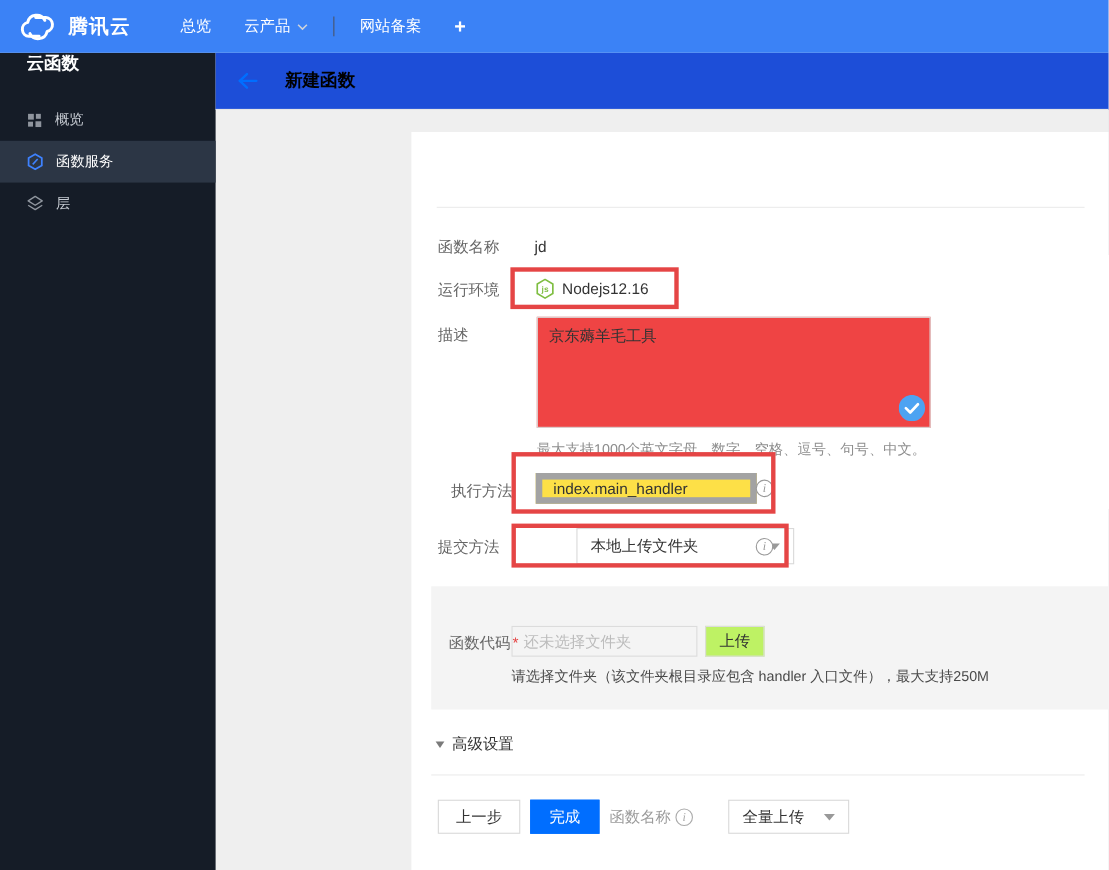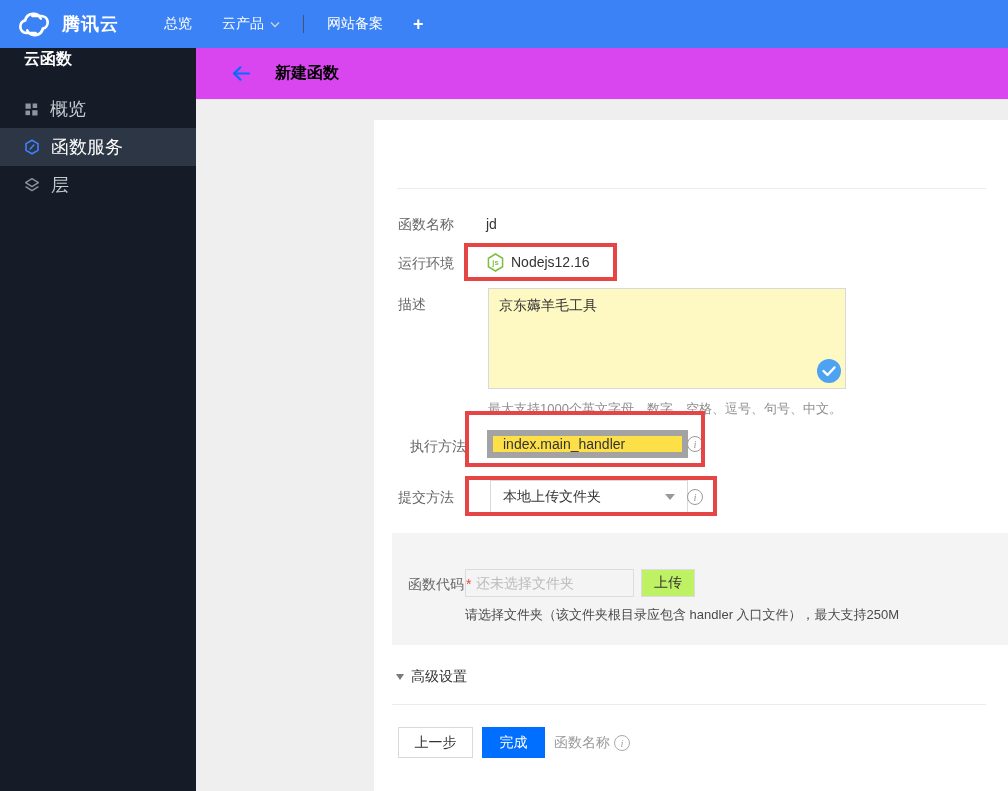--- a/index.html
+++ b/index.html
@@ -12,25 +12,25 @@
   .logo { display:flex; align-items:center; gap:9px; margin-left:15px; cursor:pointer; }
   .logo-text { font-size:18px; font-weight:bold; letter-spacing:1px; }
   .topnav { display:flex; align-items:center; margin-left:30px; font-size:14px; height:100%; }
   .topnav-item { padding:0 15px; height:100%; display:flex; align-items:center; gap:6px; cursor:pointer; }
   .topnav-divider { width:1px; height:18px; background:#49536b; margin:0 8px; }
   .plus { font-size:18px; font-weight:bold; }
 
   
   .sidebar { position:absolute; top:48px; left:0; bottom:0; width:196px; background:#151c27; }
   .sidebar-title { color:#fff; font-size:16px; font-weight:bold; padding:0 0 20px 24px; line-height:22px; }
-  .side-item { height:38px; display:flex; align-items:center; padding-left:24px; gap:11px; font-size:18px; color:#c5cad1; cursor:pointer; }
+  .side-item { height:38px; display:flex; align-items:center; padding-left:24px; gap:11px; font-size:13px; color:#c5cad1; cursor:pointer; }
   .side-item.active { background:#2c3645; color:#fff; }
 
   
-  .main-header { position:absolute; left:196px; top:48px; right:0; height:52px; background:#d946ef; border-bottom:1px solid #e6e6e6; display:flex; align-items:center; z-index:2;padding-left:16px; }
+  .main-header { position:absolute; left:196px; top:48px; right:0; height:52px; background:#1d4ed8; border-bottom:1px solid #e6e6e6; display:flex; align-items:center; z-index:2; }
   .back-btn { margin-left:17px; width:24px; height:24px; display:flex; align-items:center; justify-content:center; cursor:pointer; }
   .page-title { margin-left:22px; font-size:16px; font-weight:bold; color:#000; }
 
   
   .card { position:absolute; left:374px; top:120px; right:0; bottom:0; background:#fff; }
 
   .steps { position:absolute; left:21px; top:21px; display:flex; align-items:center; }
   .step { display:flex; align-items:center; cursor:pointer; }
   .step-circle { width:28px; height:28px; border-radius:50%; background:#006eff; color:#fff; display:flex; align-items:center; justify-content:center; font-size:14px; font-weight:bold; }
   .step-label { font-size:14px; font-weight:bold; color:#000; margin-left:10px; }
@@ -42,29 +42,29 @@
   .f-label { position:absolute; left:24px; font-size:14px; color:#666; }
   .f-value { position:absolute; left:112px; font-size:14px; color:#333; }
 
   .red-box { position:absolute; border:4px solid #e54545; pointer-events:none; }
   .rb-runtime { left:90px; top:123px; width:153px; height:38px; }
   .rb-handler { left:91px; top:291px; width:240px; height:56px; }
   .rb-submit  { left:91px; top:356px; width:252px; height:40px; }
 
   .runtime-val { position:absolute; left:113px; top:130px; width:107px; height:24px; display:flex; align-items:center; gap:7px; font-size:14px; color:#333; }
 
-  .desc-area { position:absolute; left:114px; top:168px; width:358px; height:101px; border:1px solid #d9d9d9; padding:8px 10px; font-size:14px; color:#333; font-family:"Liberation Sans","DejaVu Sans",sans-serif; resize:none; background:#fef9c3; outline:none; }
+  .desc-area { position:absolute; left:114px; top:168px; width:358px; height:101px; border:1px solid #d9d9d9; padding:8px 10px; font-size:14px; color:#333; font-family:"Liberation Sans","DejaVu Sans",sans-serif; resize:none; background:#ef4444; outline:none; }
   .desc-check { position:absolute; left:443px; top:239px; }
   .hint { position:absolute; font-size:13px; color:#8d8d8d; }
   .desc-hint { left:114px; top:280px; }
 
   .text-input { position:absolute; border:6px solid #a3a3a3; padding:0 10px; font-size:14px; color:#333; background:#fde047; outline:none; font-family:Liberation Sans, sans-serif; }
   .handler-input { left:113px; top:310px; width:201px; height:28px; }
 
-  .select { position:absolute; border:1px solid #d9d9d9; background:#fff; display:flex; align-items:center; justify-content:space-between; padding:0 12px; font-size:14px; color:#333; cursor:pointer; }
+  .select { position:absolute; border:1px solid #d9d9d9; background:#fff; display:flex; align-items:center; justify-content:space-between; padding:0 12px; font-size:14px; color:#333; cursor:pointer;margin-left:34px; }
   .submit-select { left:116px; top:360px; width:198px; height:33px; }
 
   .caret-down { width:0; height:0; border-left:5px solid transparent; border-right:5px solid transparent; border-top:6px solid #999; }
 
   .info-icon { position:absolute; width:16px; height:16px; border-radius:50%; border:1px solid #999; color:#999; font-size:11px; display:flex; align-items:center; justify-content:center; cursor:pointer; background:#fff; }
   .info-icon::before { content:"i"; font-style:italic; font-family:"Liberation Serif", serif; }
   .info-handler { left:313px; top:316px; }
   .info-submit  { left:313px; top:369px; }
 
   .code-section { position:absolute; left:18px; top:413px; right:0; height:112px; background:#f4f4f4; }
@@ -218,15 +218,19 @@
     </div>
 
     <div class="card-divider div2"></div>
 
     <button class="btn prev-btn">上一步</button>
     <button class="btn finish-btn">完成</button>
     <div class="upload-mode">
       <span>函数名称</span>
       <span class="info-icon"></span>
     </div>
+    <div class="select mode-select">
+      <span>全量上传</span>
+      <span class="caret-down"></span>
+    </div>
 
   </div>
 </div>
 
 </body></html>

